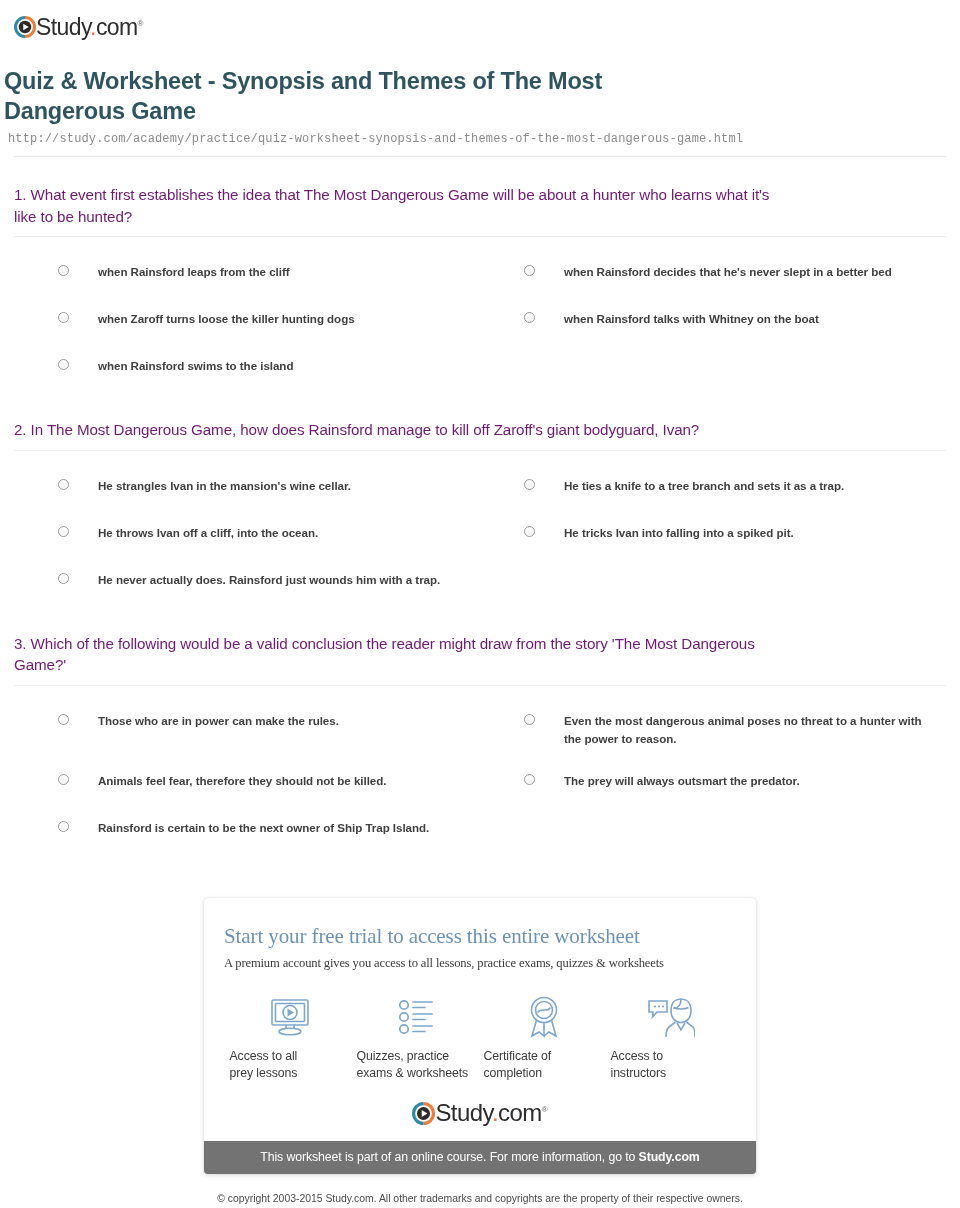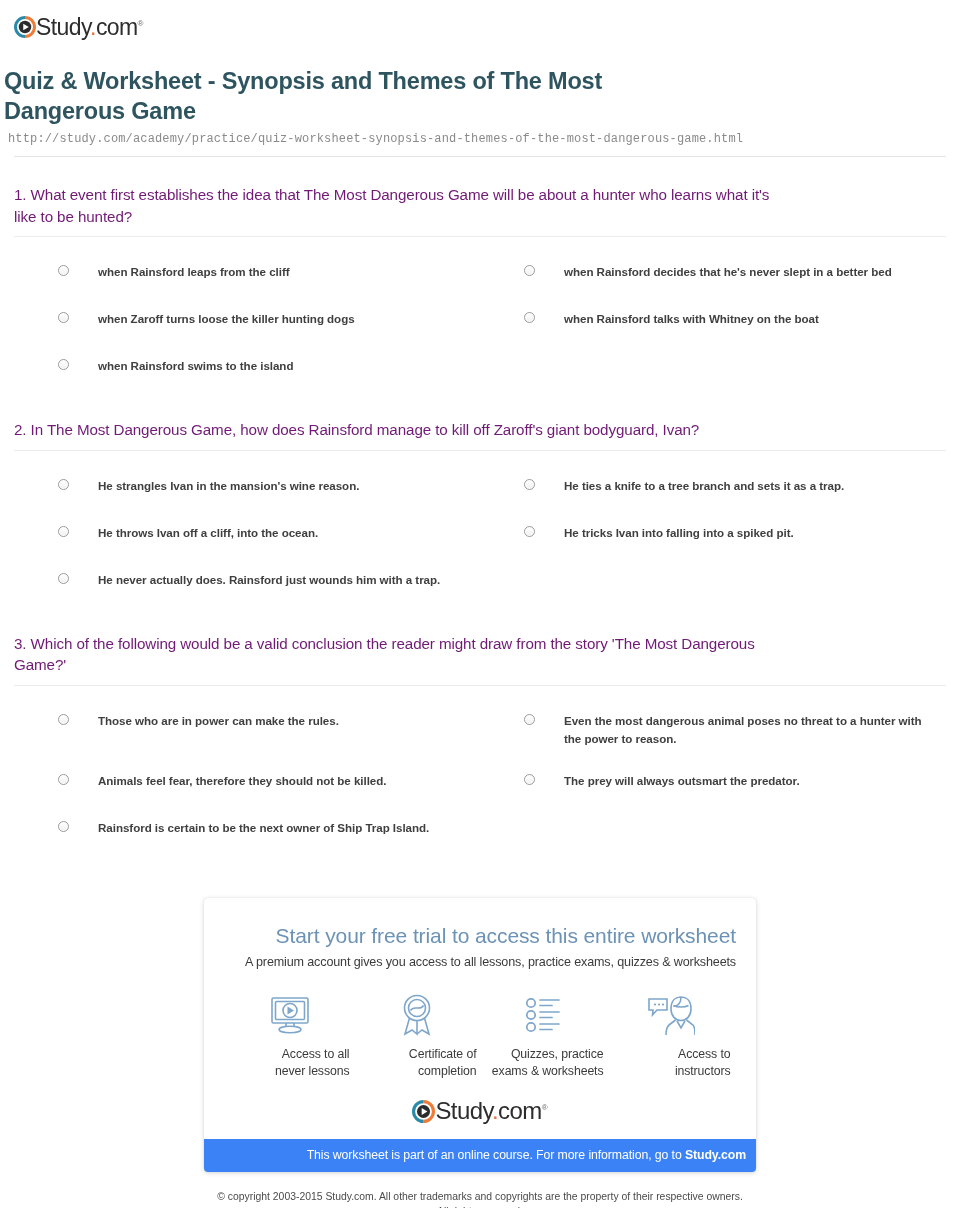--- a/index.html
+++ b/index.html
@@ -149,22 +149,23 @@
   }
   .promo-card {
     width: 552px;
     background: #ffffff;
     border-radius: 4px;
     box-shadow: 0 1px 5px rgba(0,0,0,0.16), 0 0 1px rgba(0,0,0,0.16);
     overflow: hidden;
     padding-bottom: 0;
   }
   .promo-head {
-    text-align: right;
+    text-align: left;
     padding: 26px 20px 0 20px;
+    font-family: Liberation Serif, serif;
   }
   .promo-title {
     font-size: 21px;
     color: #6c92b5;
     font-weight: 400;
     margin: 0 0 7px 0;
     letter-spacing: -0.1px;
   }
   .promo-sub {
     font-size: 12.6px;
@@ -172,21 +173,21 @@
     margin: 0;
     letter-spacing: -0.15px;
   }
   .features {
     display: flex;
     justify-content: space-around;
     padding: 22px 22px 6px 22px;
   }
   .feature {
     width: 120px;
-    text-align: right;
+    text-align: left;
   }
   .feature-icon {
     height: 46px;
     display: flex;
     align-items: flex-end;
     justify-content: center;
     margin-bottom: 9px;
   }
   .feature-label {
     font-size: 12.3px;
@@ -196,23 +197,23 @@
   }
   .promo-logo {
     display: flex;
     justify-content: center;
     align-items: center;
     padding: 14px 0 16px 0;
   }
   .promo-logo .logo-text { font-size: 24px; }
   .promo-logo .logo-mark { width: 23px; height: 23px; flex-basis: 23px; }
   .promo-banner {
-    background: #3b82f6;
+    background: #737373;
     color: #ffffff;
-    text-align: right;
+    text-align: center;
     font-size: 12.3px;
     padding: 9px 10px 10px 10px;
     letter-spacing: -0.1px;
   }
   .promo-banner b { font-weight: bold; }
 
   
   .footer {
     text-align: center;
     padding: 18px 20px 16px 20px;
@@ -274,21 +275,21 @@
         </label>
       </div>
     </div>
 
     <div class="question-block">
       <p class="question-text">2. In The Most Dangerous Game, how does Rainsford manage to kill off Zaroff's giant bodyguard, Ivan?</p>
       <hr class="rule-thin" style="margin-left:0;margin-right:0;">
       <div class="answers">
         <label class="answer">
           <span class="radio"></span>
-          <span class="answer-label">He strangles Ivan in the mansion's wine reason.</span>
+          <span class="answer-label">He strangles Ivan in the mansion's wine cellar.</span>
         </label>
         <label class="answer">
           <span class="radio"></span>
           <span class="answer-label">He ties a knife to a tree branch and sets it as a trap.</span>
         </label>
         <label class="answer">
           <span class="radio"></span>
           <span class="answer-label">He throws Ivan off a cliff, into the ocean.</span>
         </label>
         <label class="answer">
@@ -347,54 +348,54 @@
               <rect x="5" y="3" width="36" height="25" rx="1.5"></rect>
               <rect x="8.5" y="6.5" width="29" height="18" rx="1"></rect>
               <circle cx="23" cy="15.5" r="7"></circle>
               <path d="M20.5 11.5 L27 15.5 L20.5 19.5 Z" fill="#7ea6cb" stroke="none"></path>
               <path d="M19 28 L19 32 M27 28 L27 32"></path>
               <ellipse cx="23" cy="34.5" rx="11" ry="3.2"></ellipse>
             </svg>
           </div>
           <div class="feature-label">
             <div>Access to all</div>
-            <div>never lessons</div>
-          </div>
-        </div>
-
-        <div class="feature">
-          <div class="feature-icon">
-            <svg width="40" height="44" viewBox="0 0 40 44" fill="none" stroke="#7ea6cb" stroke-width="1.6" aria-hidden="true">
-              <circle cx="20" cy="15" r="12.5"></circle>
-              <circle cx="20" cy="15" r="8.5"></circle>
-              <path d="M13.5 17.5 C17 11.5 23 18.5 26.5 12.5"></path>
-              <path d="M12.5 25 L8 41 L15 37 L20 41 L20 27"></path>
-              <path d="M27.5 25 L32 41 L25 37 L20 41"></path>
-            </svg>
-          </div>
-          <div class="feature-label">
-            <div>Certificate of</div>
-            <div>completion</div>
+            <div>prey lessons</div>
           </div>
         </div>
 
         <div class="feature">
           <div class="feature-icon">
             <svg width="42" height="42" viewBox="0 0 42 42" fill="none" stroke="#7ea6cb" stroke-width="1.7" stroke-linecap="round" aria-hidden="true">
               <circle cx="8" cy="8" r="4.2"></circle>
               <circle cx="8" cy="20" r="4.2"></circle>
               <circle cx="8" cy="32" r="4.2"></circle>
               <path d="M17 5 H36 M17 10.5 H29"></path>
               <path d="M17 17 H36 M17 22.5 H29"></path>
               <path d="M17 29 H36 M17 34.5 H29"></path>
             </svg>
           </div>
           <div class="feature-label">
             <div>Quizzes, practice</div>
             <div>exams &amp; worksheets</div>
+          </div>
+        </div>
+
+        <div class="feature">
+          <div class="feature-icon">
+            <svg width="40" height="44" viewBox="0 0 40 44" fill="none" stroke="#7ea6cb" stroke-width="1.6" aria-hidden="true">
+              <circle cx="20" cy="15" r="12.5"></circle>
+              <circle cx="20" cy="15" r="8.5"></circle>
+              <path d="M13.5 17.5 C17 11.5 23 18.5 26.5 12.5"></path>
+              <path d="M12.5 25 L8 41 L15 37 L20 41 L20 27"></path>
+              <path d="M27.5 25 L32 41 L25 37 L20 41"></path>
+            </svg>
+          </div>
+          <div class="feature-label">
+            <div>Certificate of</div>
+            <div>completion</div>
           </div>
         </div>
 
         <div class="feature">
           <div class="feature-icon">
             <svg width="48" height="42" viewBox="0 0 48 42" fill="none" stroke="#7ea6cb" stroke-width="1.6" aria-hidden="true">
               <path d="M2 4 H20 V15 H10 L5.5 20 L6 15 H2 Z"></path>
               <circle cx="8" cy="9.5" r="1.1" fill="#7ea6cb" stroke="none"></circle>
               <circle cx="12" cy="9.5" r="1.1" fill="#7ea6cb" stroke="none"></circle>
               <circle cx="16" cy="9.5" r="1.1" fill="#7ea6cb" stroke="none"></circle>

